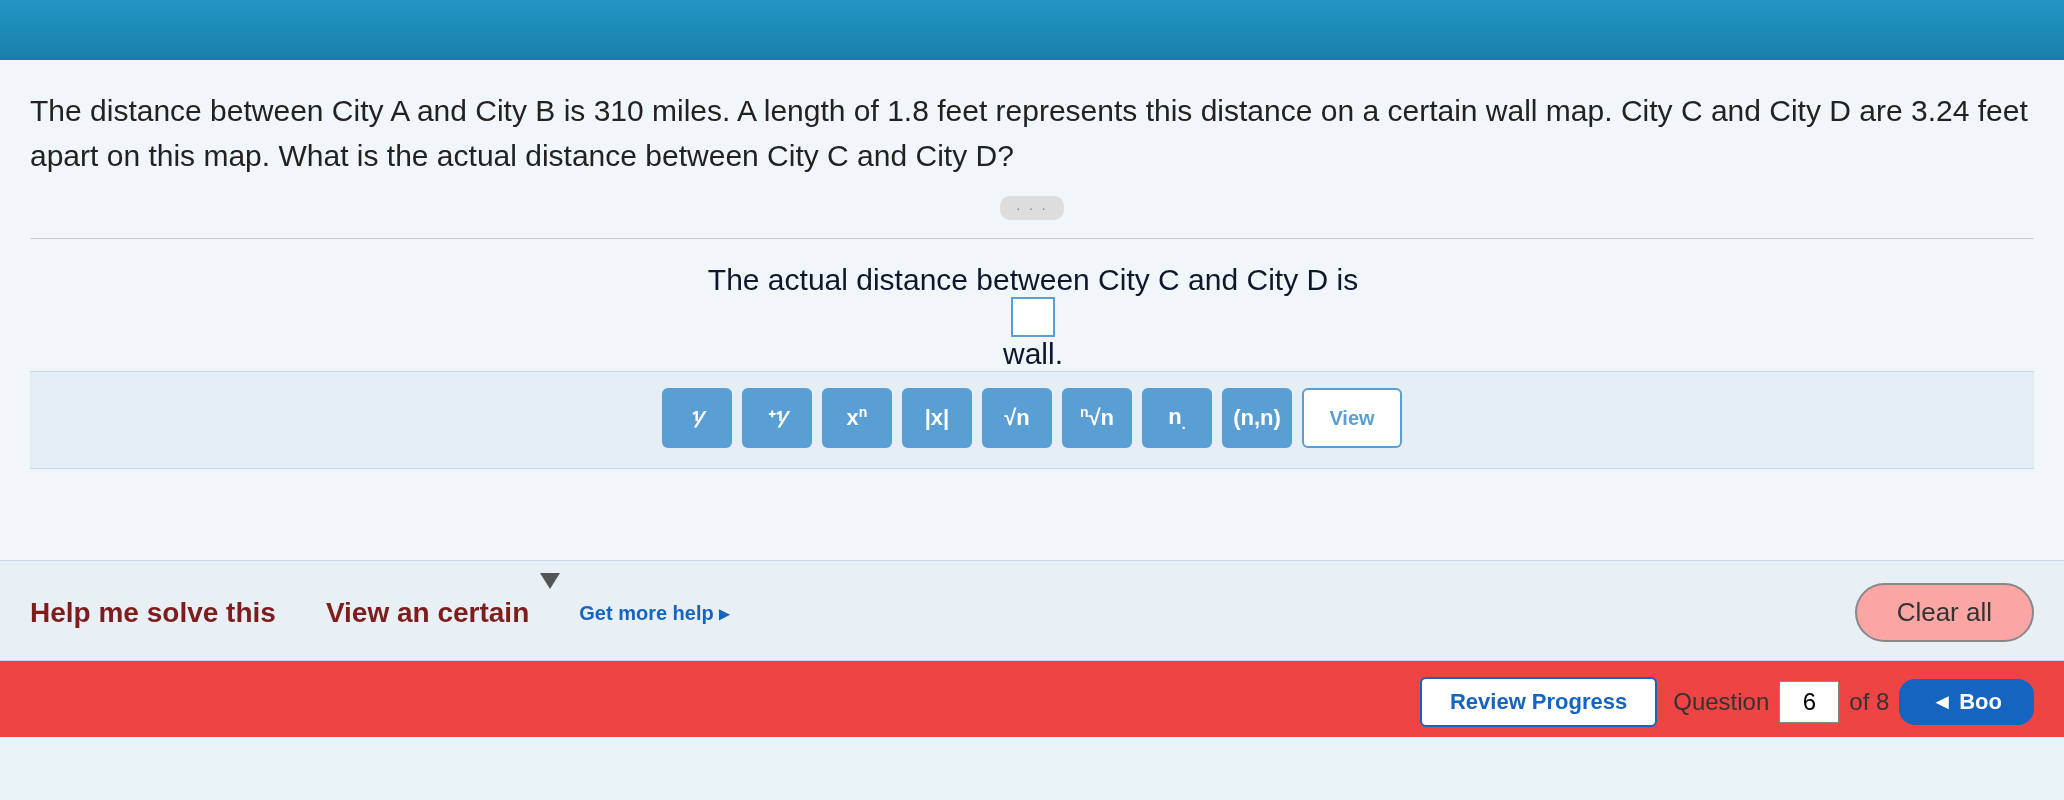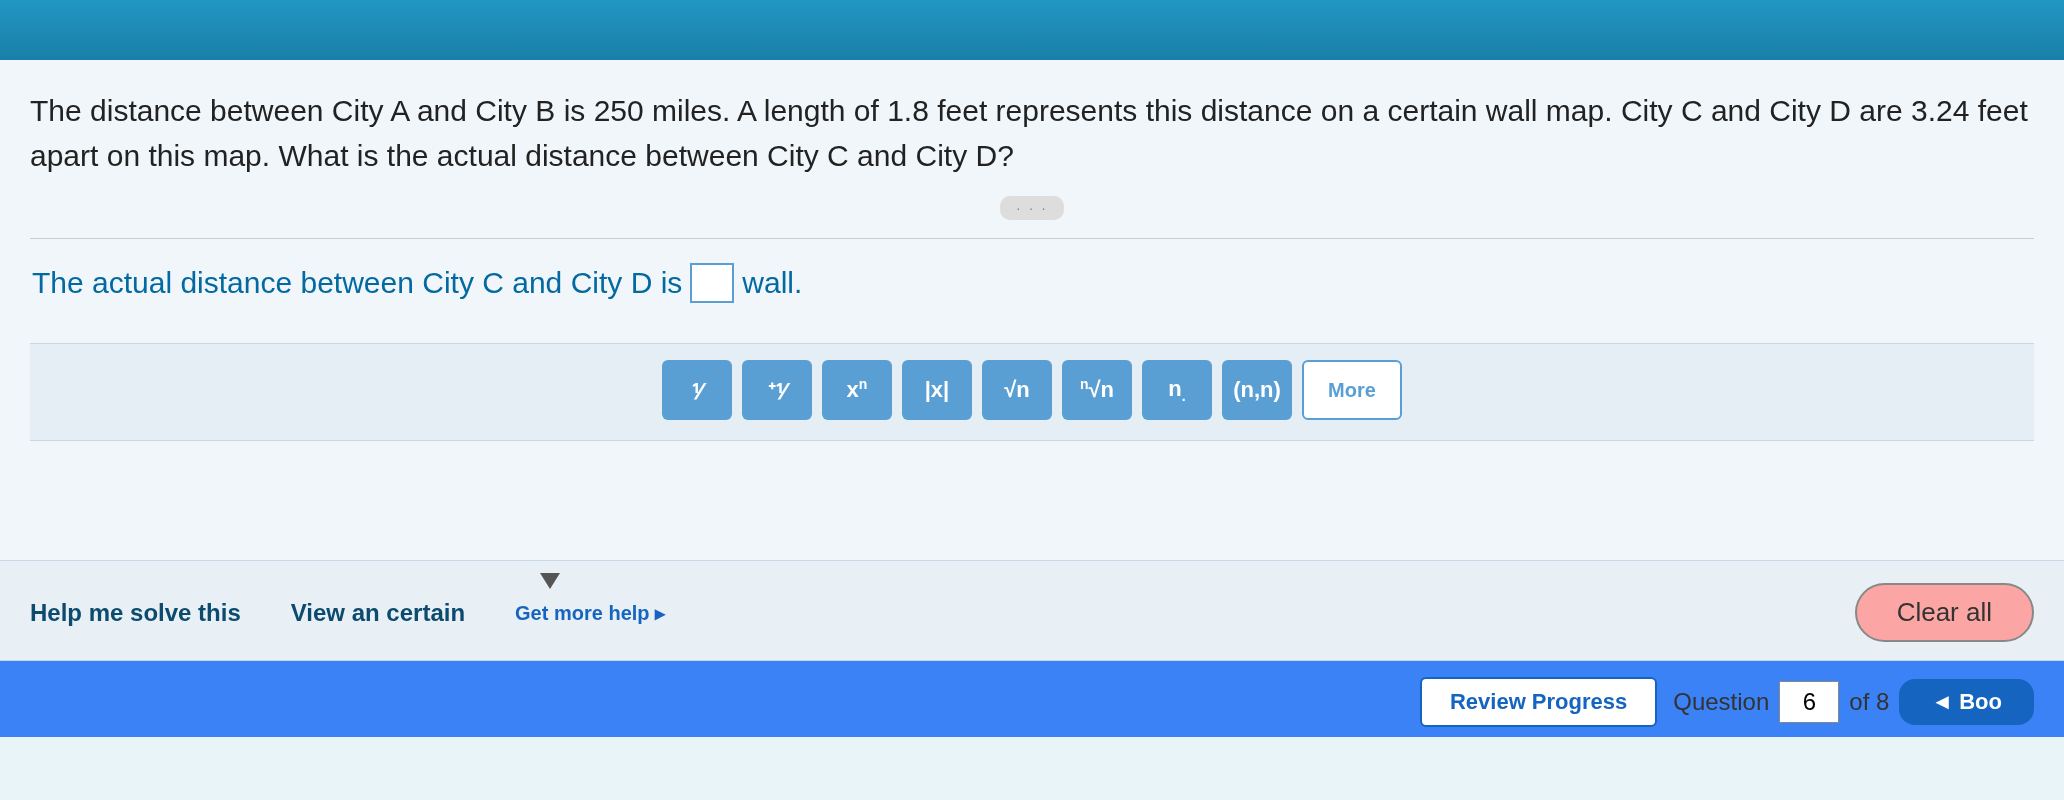--- a/index.html
+++ b/index.html
@@ -40,23 +40,23 @@
       border-radius: 10px;
       padding: 4px 16px;
       font-size: 14px;
       color: #888;
       letter-spacing: 2px;
     }
     .answer-row {
       display: flex;
       align-items: center;
       font-size: 30px;
-      color: #0369a1;
-      margin-bottom: 40px;
+      color: #0f172a;
       padding-left: 2px;
+      flex-direction: column;
     }
     .answer-box {
       display: inline-block;
       width: 44px;
       height: 40px;
       border: 2px solid #5a9fd4;
       background: #fff;
       margin: 0 8px;
       vertical-align: middle;
     }
@@ -99,22 +99,22 @@
       align-items: center;
       justify-content: space-between;
       border-top: 1px solid #c8d8e8;
     }
     .help-links {
       display: flex;
       align-items: center;
       gap: 50px;
     }
     .help-link {
-      font-size: 24px;
-      color: #0c4a6e;
+      font-size: 28px;
+      color: #7f1d1d;
       cursor: pointer;
       text-decoration: none;
       font-weight: 600;
     }
     .get-more-help {
       font-size: 20px;
       color: #1565c0;
       cursor: pointer;
       font-weight: 600;
     }
@@ -122,21 +122,21 @@
       background: #fca5a5;
       border: 2px solid #888;
       border-radius: 30px;
       padding: 12px 40px;
       font-size: 26px;
       color: #333;
       cursor: pointer;
       font-weight: 500;
     }
     .footer-bar {
-      background: #3b82f6;
+      background: #ef4444;
       padding: 16px 30px 10px 30px;
       display: flex;
       align-items: center;
       justify-content: flex-end;
       border-top: 1px solid #c8d8e8;
       gap: 16px;
     }
     .question-nav {
       display: flex;
       align-items: center;
@@ -186,21 +186,21 @@
       border-top: 16px solid #555;
       pointer-events: none;
     }
   </style>
 </head>
 <body>
 
 <div class="top-bar"></div>
 
 <div class="content-area">
-  <p class="question-text">The distance between City A and City B is 250 miles. A length of 1.8 feet represents this distance on a certain wall map. City C and City D are 3.24 feet apart on this map. What is the actual distance between City C and City D?</p>
+  <p class="question-text">The distance between City A and City B is 310 miles. A length of 1.8 feet represents this distance on a certain wall map. City C and City D are 3.24 feet apart on this map. What is the actual distance between City C and City D?</p>
 
   <div class="divider-area">
     <span class="dots-indicator">· · ·</span>
   </div>
 
   <div class="answer-row cursor-area">
     <span>The actual distance between City C and City D is</span>
     <span class="answer-box"></span>
     <span>wall.</span>
     <div class="cursor"></div>
@@ -224,21 +224,21 @@
     </button>
     <button class="toolbar-btn" title="Nth Root">
       <span><sup style="font-size:14px">n</sup>√n</span>
     </button>
     <button class="toolbar-btn" title="Subscript">
       <span>n<sub style="font-size:14px">.</sub></span>
     </button>
     <button class="toolbar-btn" title="Ordered Pair">
       <span>(n,n)</span>
     </button>
-    <button class="toolbar-btn more">More</button>
+    <button class="toolbar-btn more">View</button>
   </div>
 </div>
 
 <div class="bottom-bar">
   <div class="help-links">
     <a class="help-link">Help me solve this</a>
     <a class="help-link">View an certain</a>
     <a class="get-more-help">Get more help ▸</a>
   </div>
   <button class="clear-all-btn">Clear all</button>

